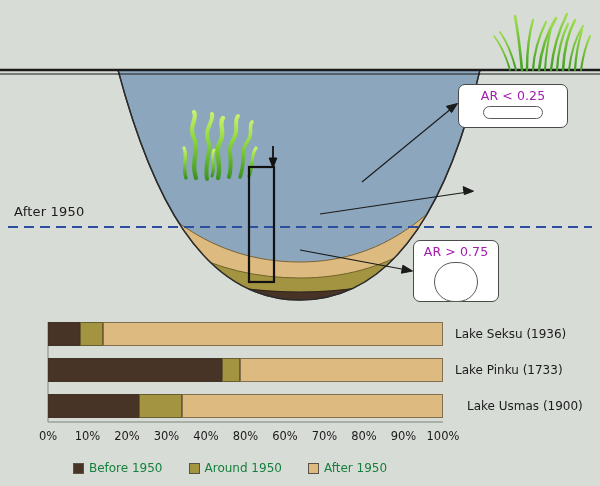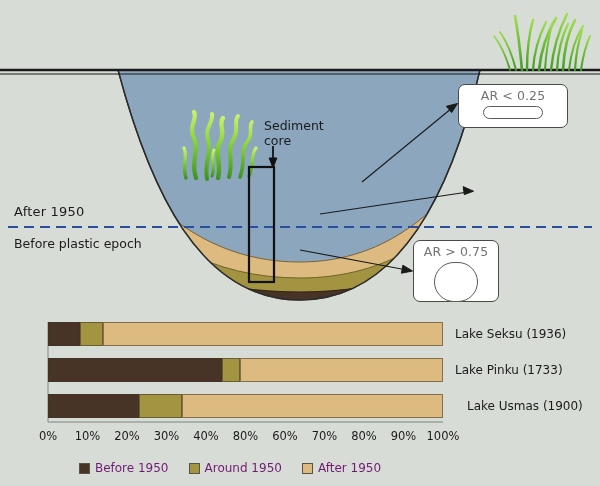--- a/index.html
+++ b/index.html
@@ -26,21 +26,21 @@
   #before-label{
     left:14px;top:236px;font-size:12.5px;
   }
 
   
   .callout{
     position:absolute;background:#ffffff;border:1.4px solid #4a4a4a;
     border-radius:7px;box-sizing:border-box;
   }
   .callout .cap{
-    text-align:center;font-size:12.5px;color:#737373;
+    text-align:center;font-size:12.5px;color:#a21caf;
     margin-top:3px;letter-spacing:.1px;
   }
   .shape-row{display:flex;justify-content:center;align-items:center;gap:7px;margin-top:3px;}
   .shape{border:1.3px solid #5a5a5a;background:#fff;box-sizing:border-box;}
 
   #callout-ar-low{left:458px;top:84px;width:110px;height:44px;}
   #callout-ar-low .s1{width:60px;height:13px;border-radius:8px;}
 
   #callout-ar-mid{left:474px;top:164px;width:118px;height:56px;}
   #callout-ar-mid .s1{width:48px;height:25px;border-radius:13px;}
@@ -54,21 +54,21 @@
   .bar-row{position:absolute;height:24px;}
   .seg{position:absolute;top:0;height:100%;box-sizing:border-box;border:0.8px solid rgba(60,50,35,.55);}
   .bar-label{
     position:absolute;font-size:12px;color:#1b1b1b;white-space:nowrap;
   }
   .tick-lbl{
     position:absolute;font-size:11.5px;color:#1b1b1b;
     transform:translateX(-50%);white-space:nowrap;
   }
   #legend{position:absolute;left:0;top:146px;width:460px;
-          display:flex;justify-content:center;gap:20px;font-size:12px;color:#701a75;}
+          display:flex;justify-content:center;gap:26px;font-size:12px;color:#15803d;}
   .lg-item{display:flex;align-items:center;gap:5px;white-space:nowrap;}
   .sw{width:9px;height:9px;border:0.8px solid #5a5345;display:inline-block;}
 </style>
 </head>
 <body>
 
 <div id="root">
 
   <svg class="svg-layer" viewBox="0 0 600 486">
     <defs>
@@ -152,28 +152,23 @@
       <line x1="300" y1="250" x2="407" y2="270" stroke-width="1.1"></line>
       <polygon points="412.5,271 402.9,265.2 401.4,273.2"></polygon>
     </g>
 
     <g stroke="#9aa09a">
       <line x1="48" y1="322" x2="48" y2="422" stroke-width="1.4"></line>
       <line x1="48" y1="422" x2="443" y2="422" stroke-width="1.4"></line>
     </g>
   </svg>
 
-  <div class="lbl" id="sediment-core-label">
-    <div>Sediment</div>
-    <div>core</div>
-  </div>
 
   <div class="lbl" id="after-label">After 1950</div>
 
-  <div class="lbl" id="before-label">Before plastic epoch</div>
 
   <div class="callout" id="callout-ar-low">
     <div class="cap">AR &lt; 0.25</div>
     <div class="shape-row">
       <div class="shape s1"></div>
     </div>
   </div>
 
 
   <div class="callout" id="callout-ar-high">

